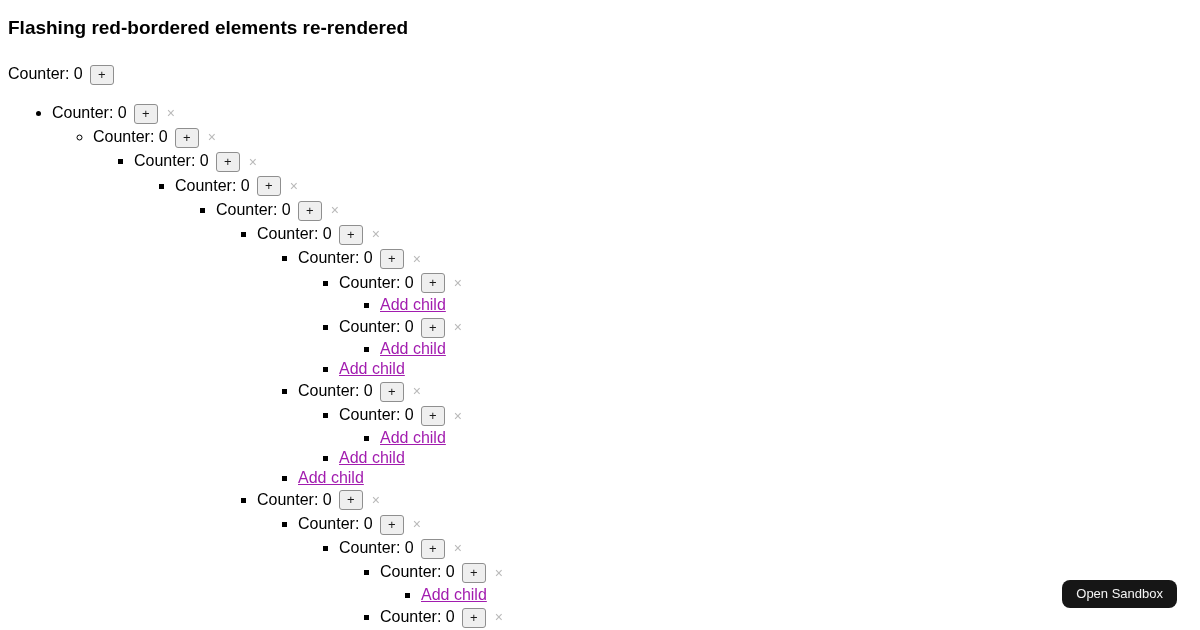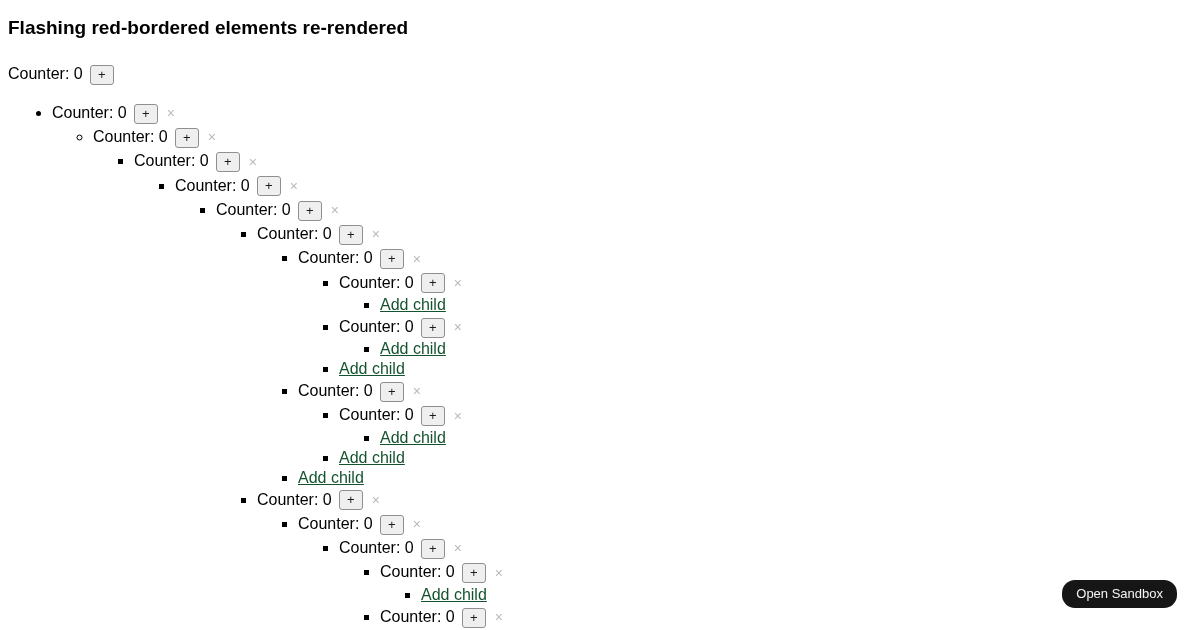--- a/index.html
+++ b/index.html
@@ -55,35 +55,35 @@
     cursor: pointer;
   }
   span.remove {
     color: #b9b9b9;
     font-size: 14px;
     margin-left: 9px;
     vertical-align: middle;
     cursor: pointer;
   }
   a.add-link {
-    color: #14532d;
+    color: #a21caf;
     text-decoration: underline;
     cursor: pointer;
   }
   .sandbox-btn {
     position: fixed;
     right: 23px;
     bottom: 22px;
     box-sizing: border-box;
     height: 28px;
     padding: 7px 14px;
     background: #161616;
     color: #f5f5f5;
     border: none;
-    border-radius: 13px;
+    border-radius: 8px;
     font-family: "Liberation Sans", sans-serif;
     font-size: 13px;
     line-height: 14px;
     cursor: pointer;
   }
 </style>
 </head>
 <body>
 
 <h1 class="page-title">Flashing red-bordered elements re-rendered</h1>

